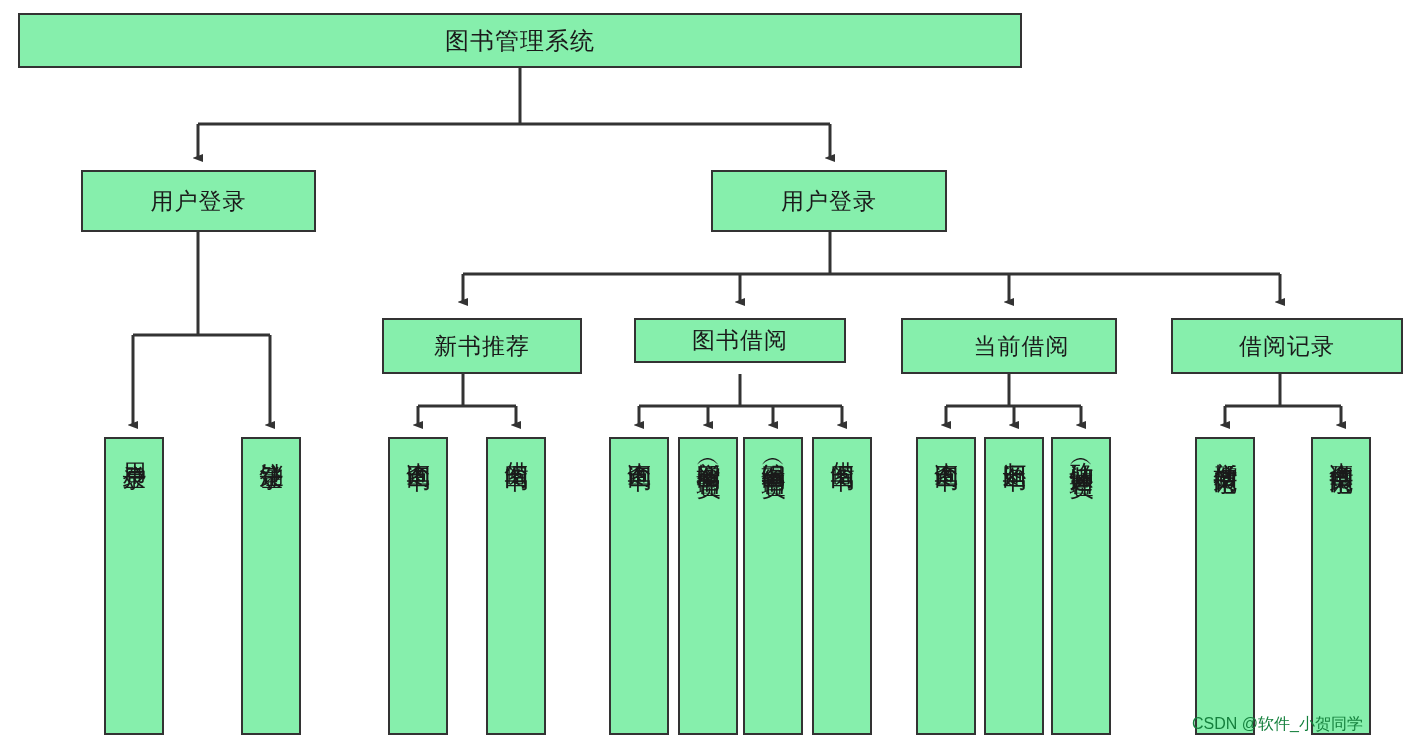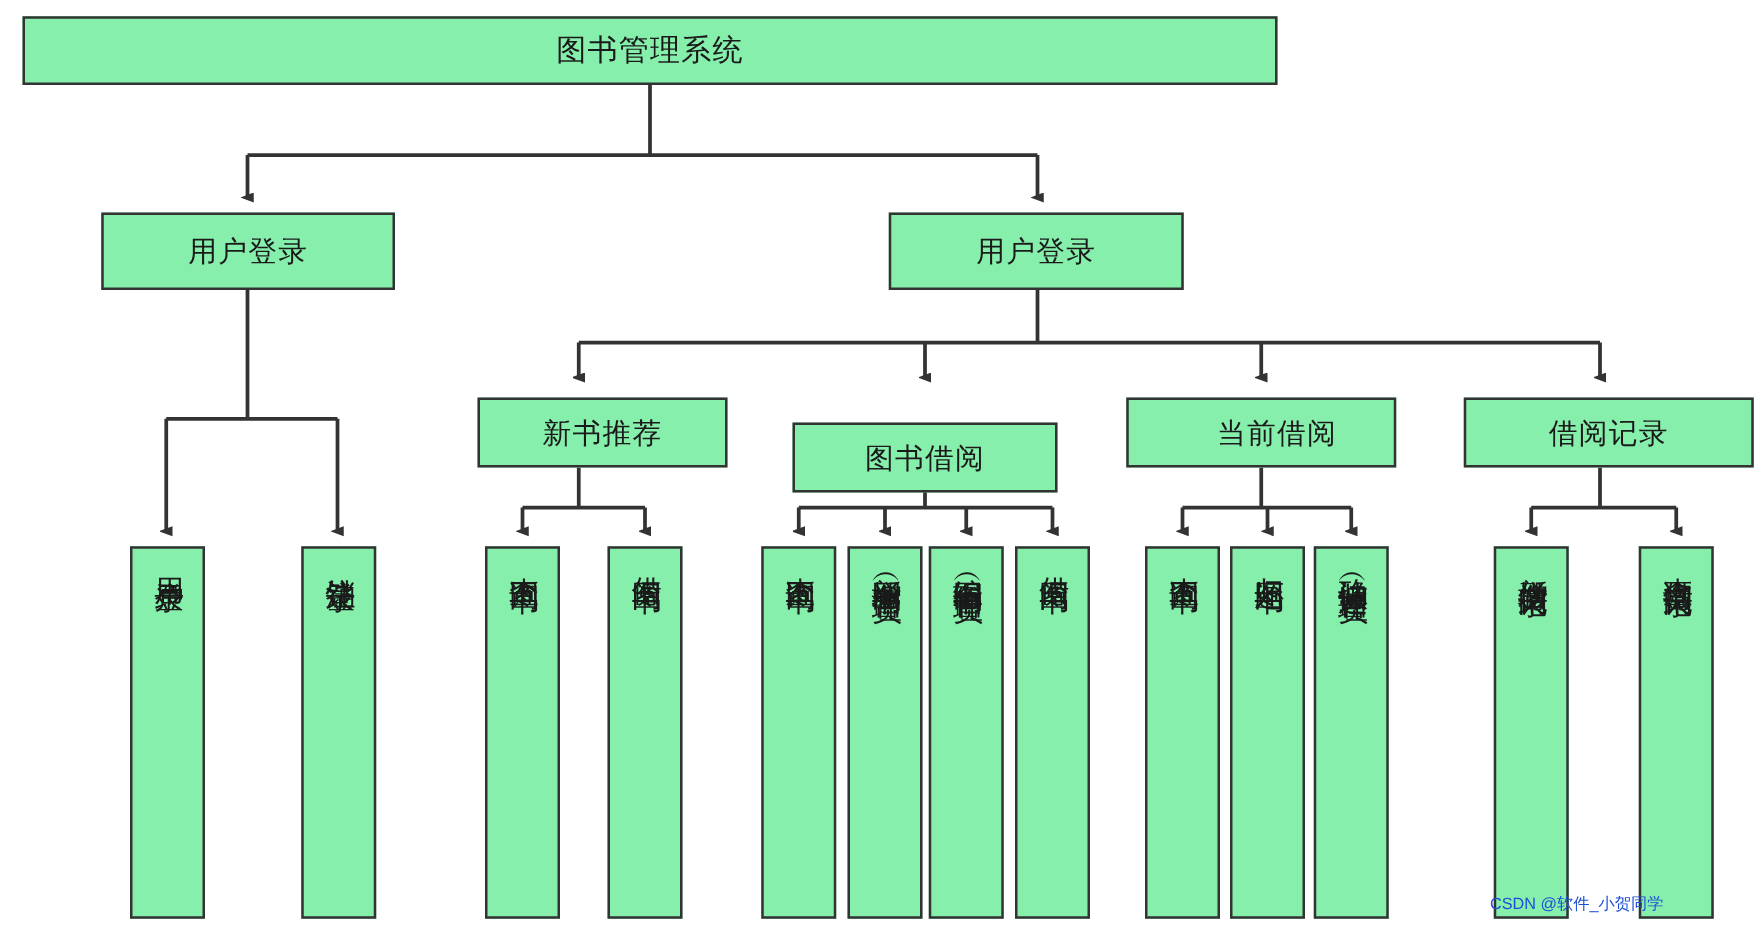--- a/index.html
+++ b/index.html
@@ -57,22 +57,22 @@
     font-size: 24px;
     line-height: 1.12;
     letter-spacing: 2px;
     white-space: nowrap;
     text-align: center;
   }
   .watermark {
     position: absolute;
     left: 1192px;
     top: 714px;
-    font-size: 13px;
-    color: #1d4ed8;
+    font-size: 16px;
+    color: #15803d;
     white-space: nowrap;
     z-index: 3;
   }
 </style>
 </head>
 <body>
 
 <div id="canvas">
 
   <svg id="wires" viewBox="0 0 1405 747" xmlns="http://www.w3.org/2000/svg">
@@ -132,21 +132,21 @@
   <div class="node branch" style="left:81px; top:170px; width:235px; height:62px;">
     <span class="label">用户登录</span>
   </div>
   <div class="node branch" style="left:711px; top:170px; width:236px; height:62px;">
     <span class="label">用户登录</span>
   </div>
 
   <div class="node branch" style="left:362px; top:318px; width:200px; height:56px;margin-left:20px;">
     <span class="label">新书推荐</span>
   </div>
-  <div class="node branch" style="left:634px; top:318px; width:212px; height:56px;margin-top:20px;">
+  <div class="node branch" style="left:634px; top:318px; width:212px; height:45px;">
     <span class="label">图书借阅</span>
   </div>
   <div class="node branch" style="left:901px; top:318px; width:216px; height:56px;padding-left:25px;">
     <span class="label">当前借阅</span>
   </div>
   <div class="node branch" style="left:1171px; top:318px; width:232px; height:56px;">
     <span class="label">借阅记录</span>
   </div>
 
   <div class="node leaf" style="left:104px; top:437px; width:60px; height:298px;">

